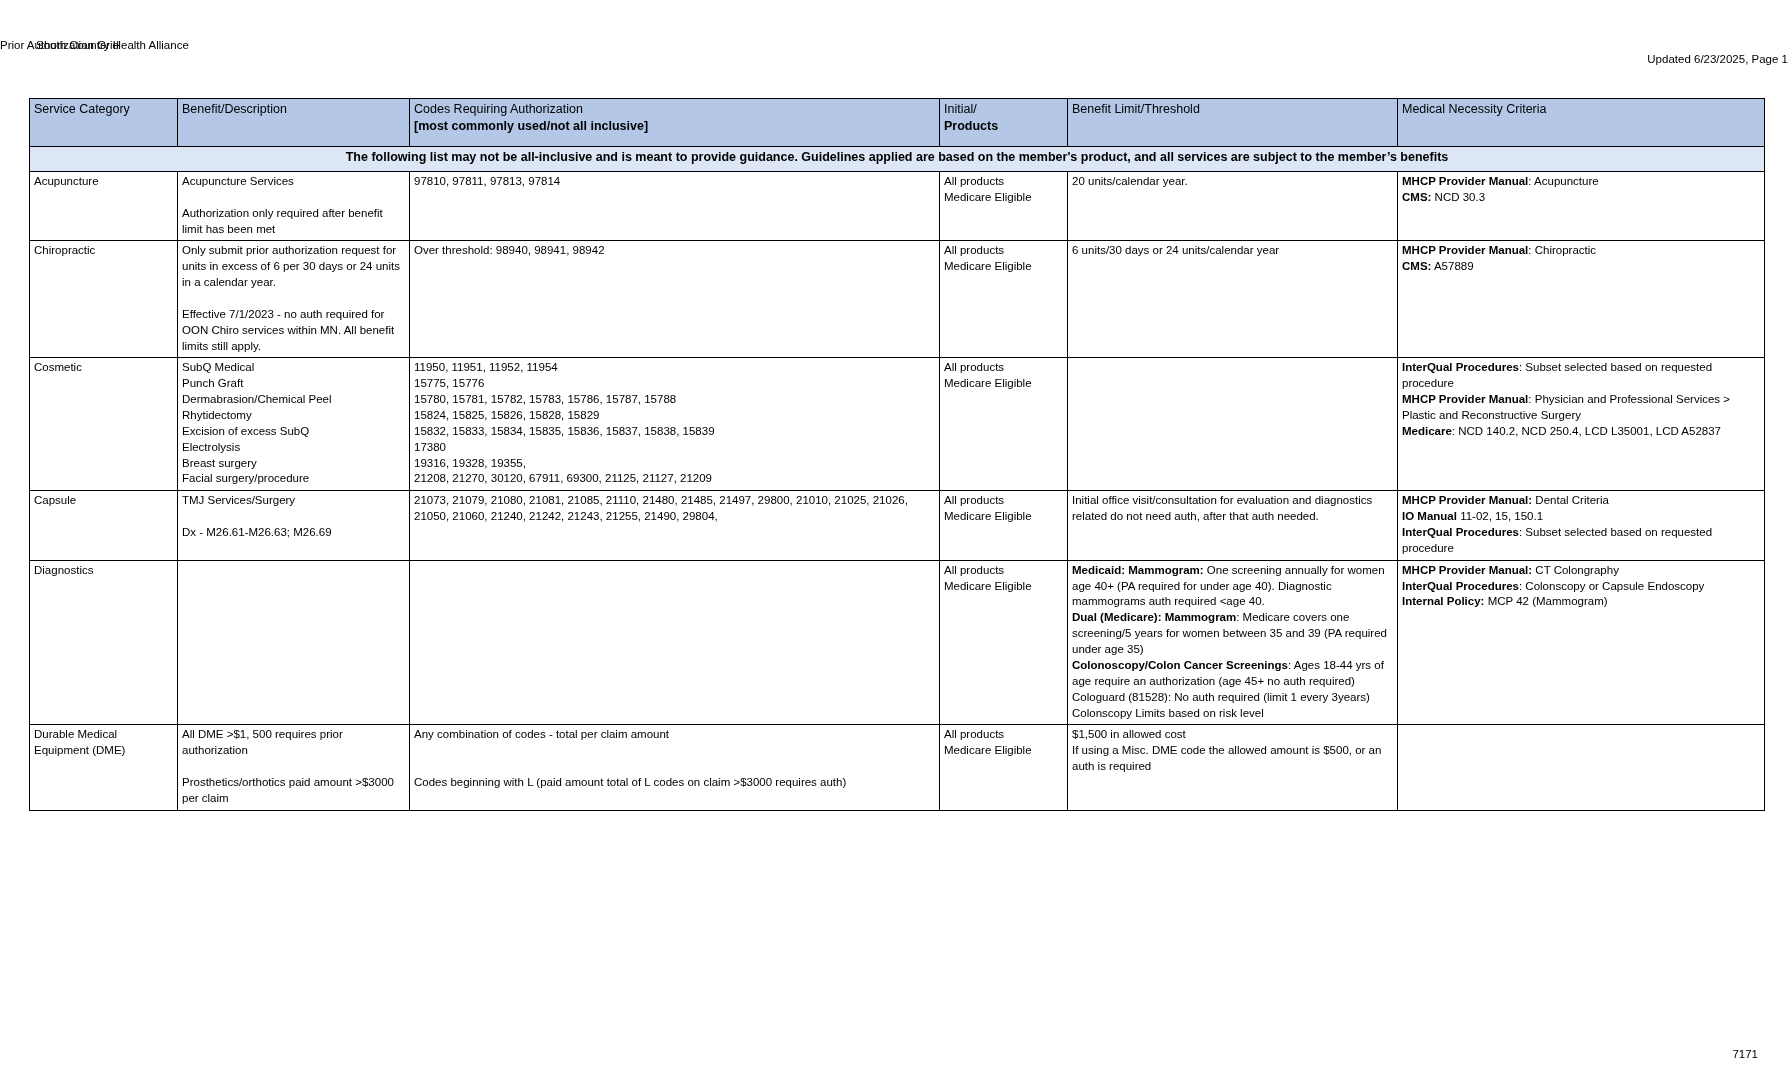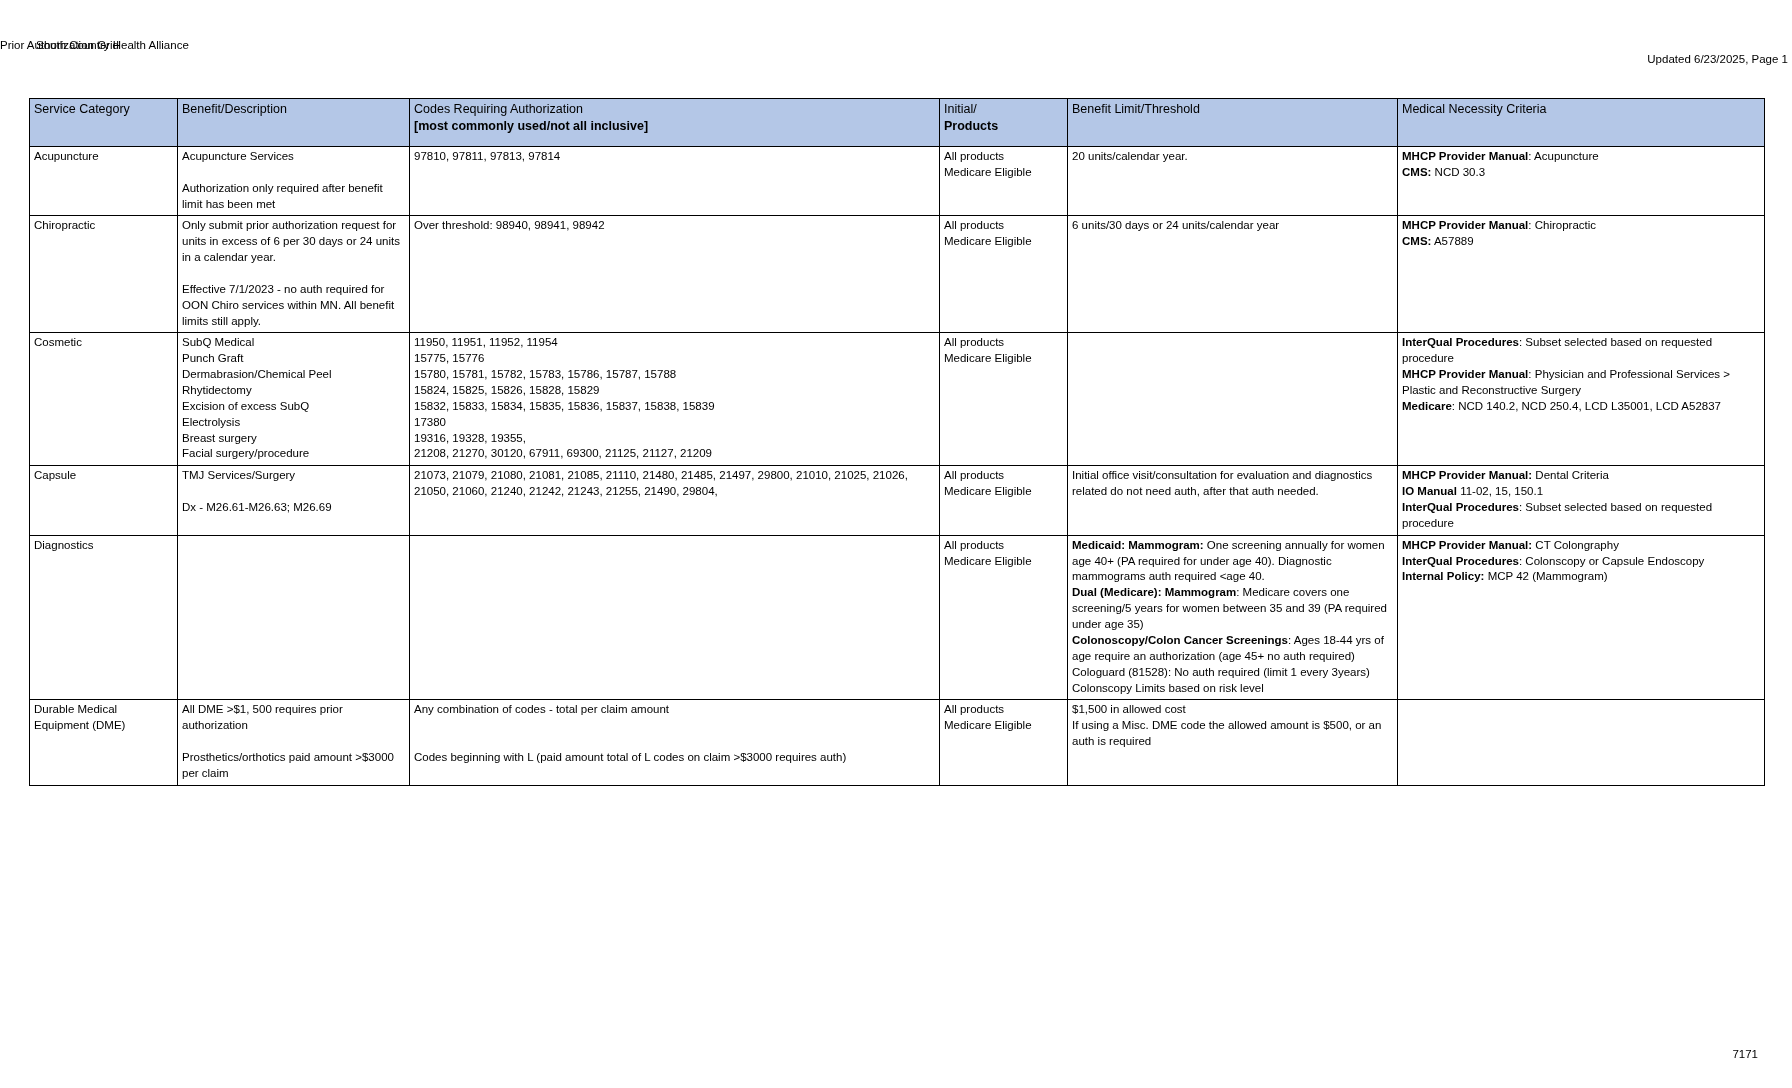--- a/index.html
+++ b/index.html
@@ -154,20 +154,23 @@
         </th>
         <th>
           <span>Benefit Limit/Threshold</span>
         </th>
         <th>
           <span>Medical Necessity Criteria</span>
         </th>
       </tr>
     </thead>
     <tbody>
+      <tr class="notice">
+        <td colspan="6">The following list may not be all-inclusive and is meant to provide guidance. Guidelines applied are based on the member's product, and all services are subject to the member’s benefits</td>
+      </tr>
 
     <tr>
           <td class="cat">Acupuncture</td>
           <td>
             <div>Acupuncture Services</div>
             <span class="blank-line"></span>
             <div>Authorization only required after benefit limit has been met</div>
           </td>
           <td class="codes-col">
             <div>97810, 97811, 97813, 97814</div>

